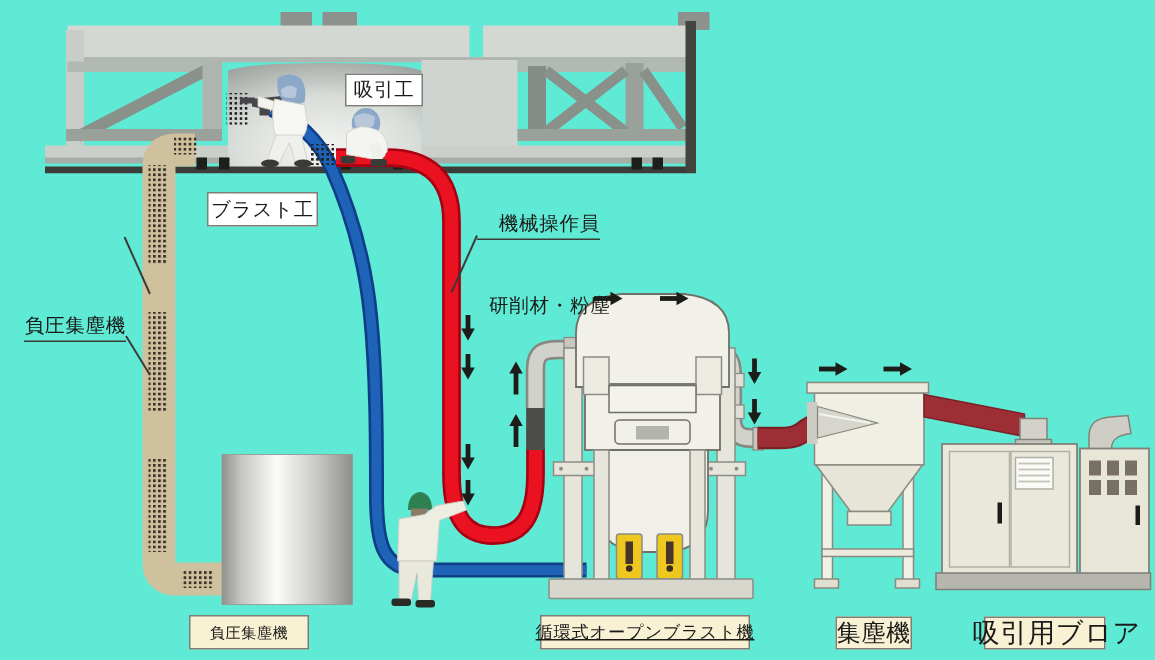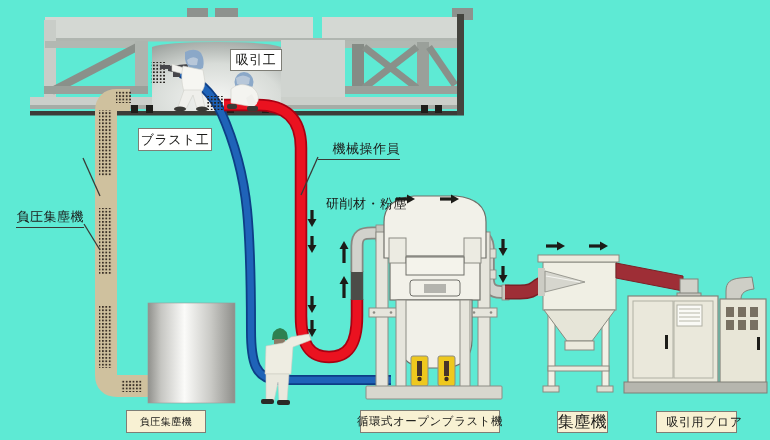--- a/index.html
+++ b/index.html
@@ -298,19 +298,19 @@
 
 <div class="ann ul" style="left:318px;top:140px;width:82px;">機械操作員</div>
 <div class="ann" style="left:326px;top:175px;margin-top:20px;">研削材・粉塵</div>
 
 
 <div class="ann ul" style="left:16px;top:208px;width:68px;">負圧集塵機</div>
 
 <div class="box cream" style="left:126px;top:410px;width:80px;height:23px;font-size:10px;font-family:Liberation Mono, monospace;">負圧集塵機</div>
 
 
-<div class="box cream" style="left:360px;top:410px;width:140px;height:23px;font-size:11.5px;">循環式オープンブラスト機</div>
+<div class="box cream" style="left:360px;top:410px;width:140px;height:23px;font-size:11.5px;text-decoration:underline;">循環式オープンブラスト機</div>
 
 <div class="box cream" style="left:557px;top:411px;width:51px;height:22px;font-size:16px;">集塵機</div>
 
-<div class="box cream" style="left:656px;top:411px;width:81px;height:22px;font-size:12px;padding-left:16px;">吸引用ブロア</div>
+<div class="box cream" style="left:656px;top:411px;width:81px;height:22px;font-size:18px;padding-left:16px;">吸引用ブロア</div>
 
 </div>
 
 </body></html>

